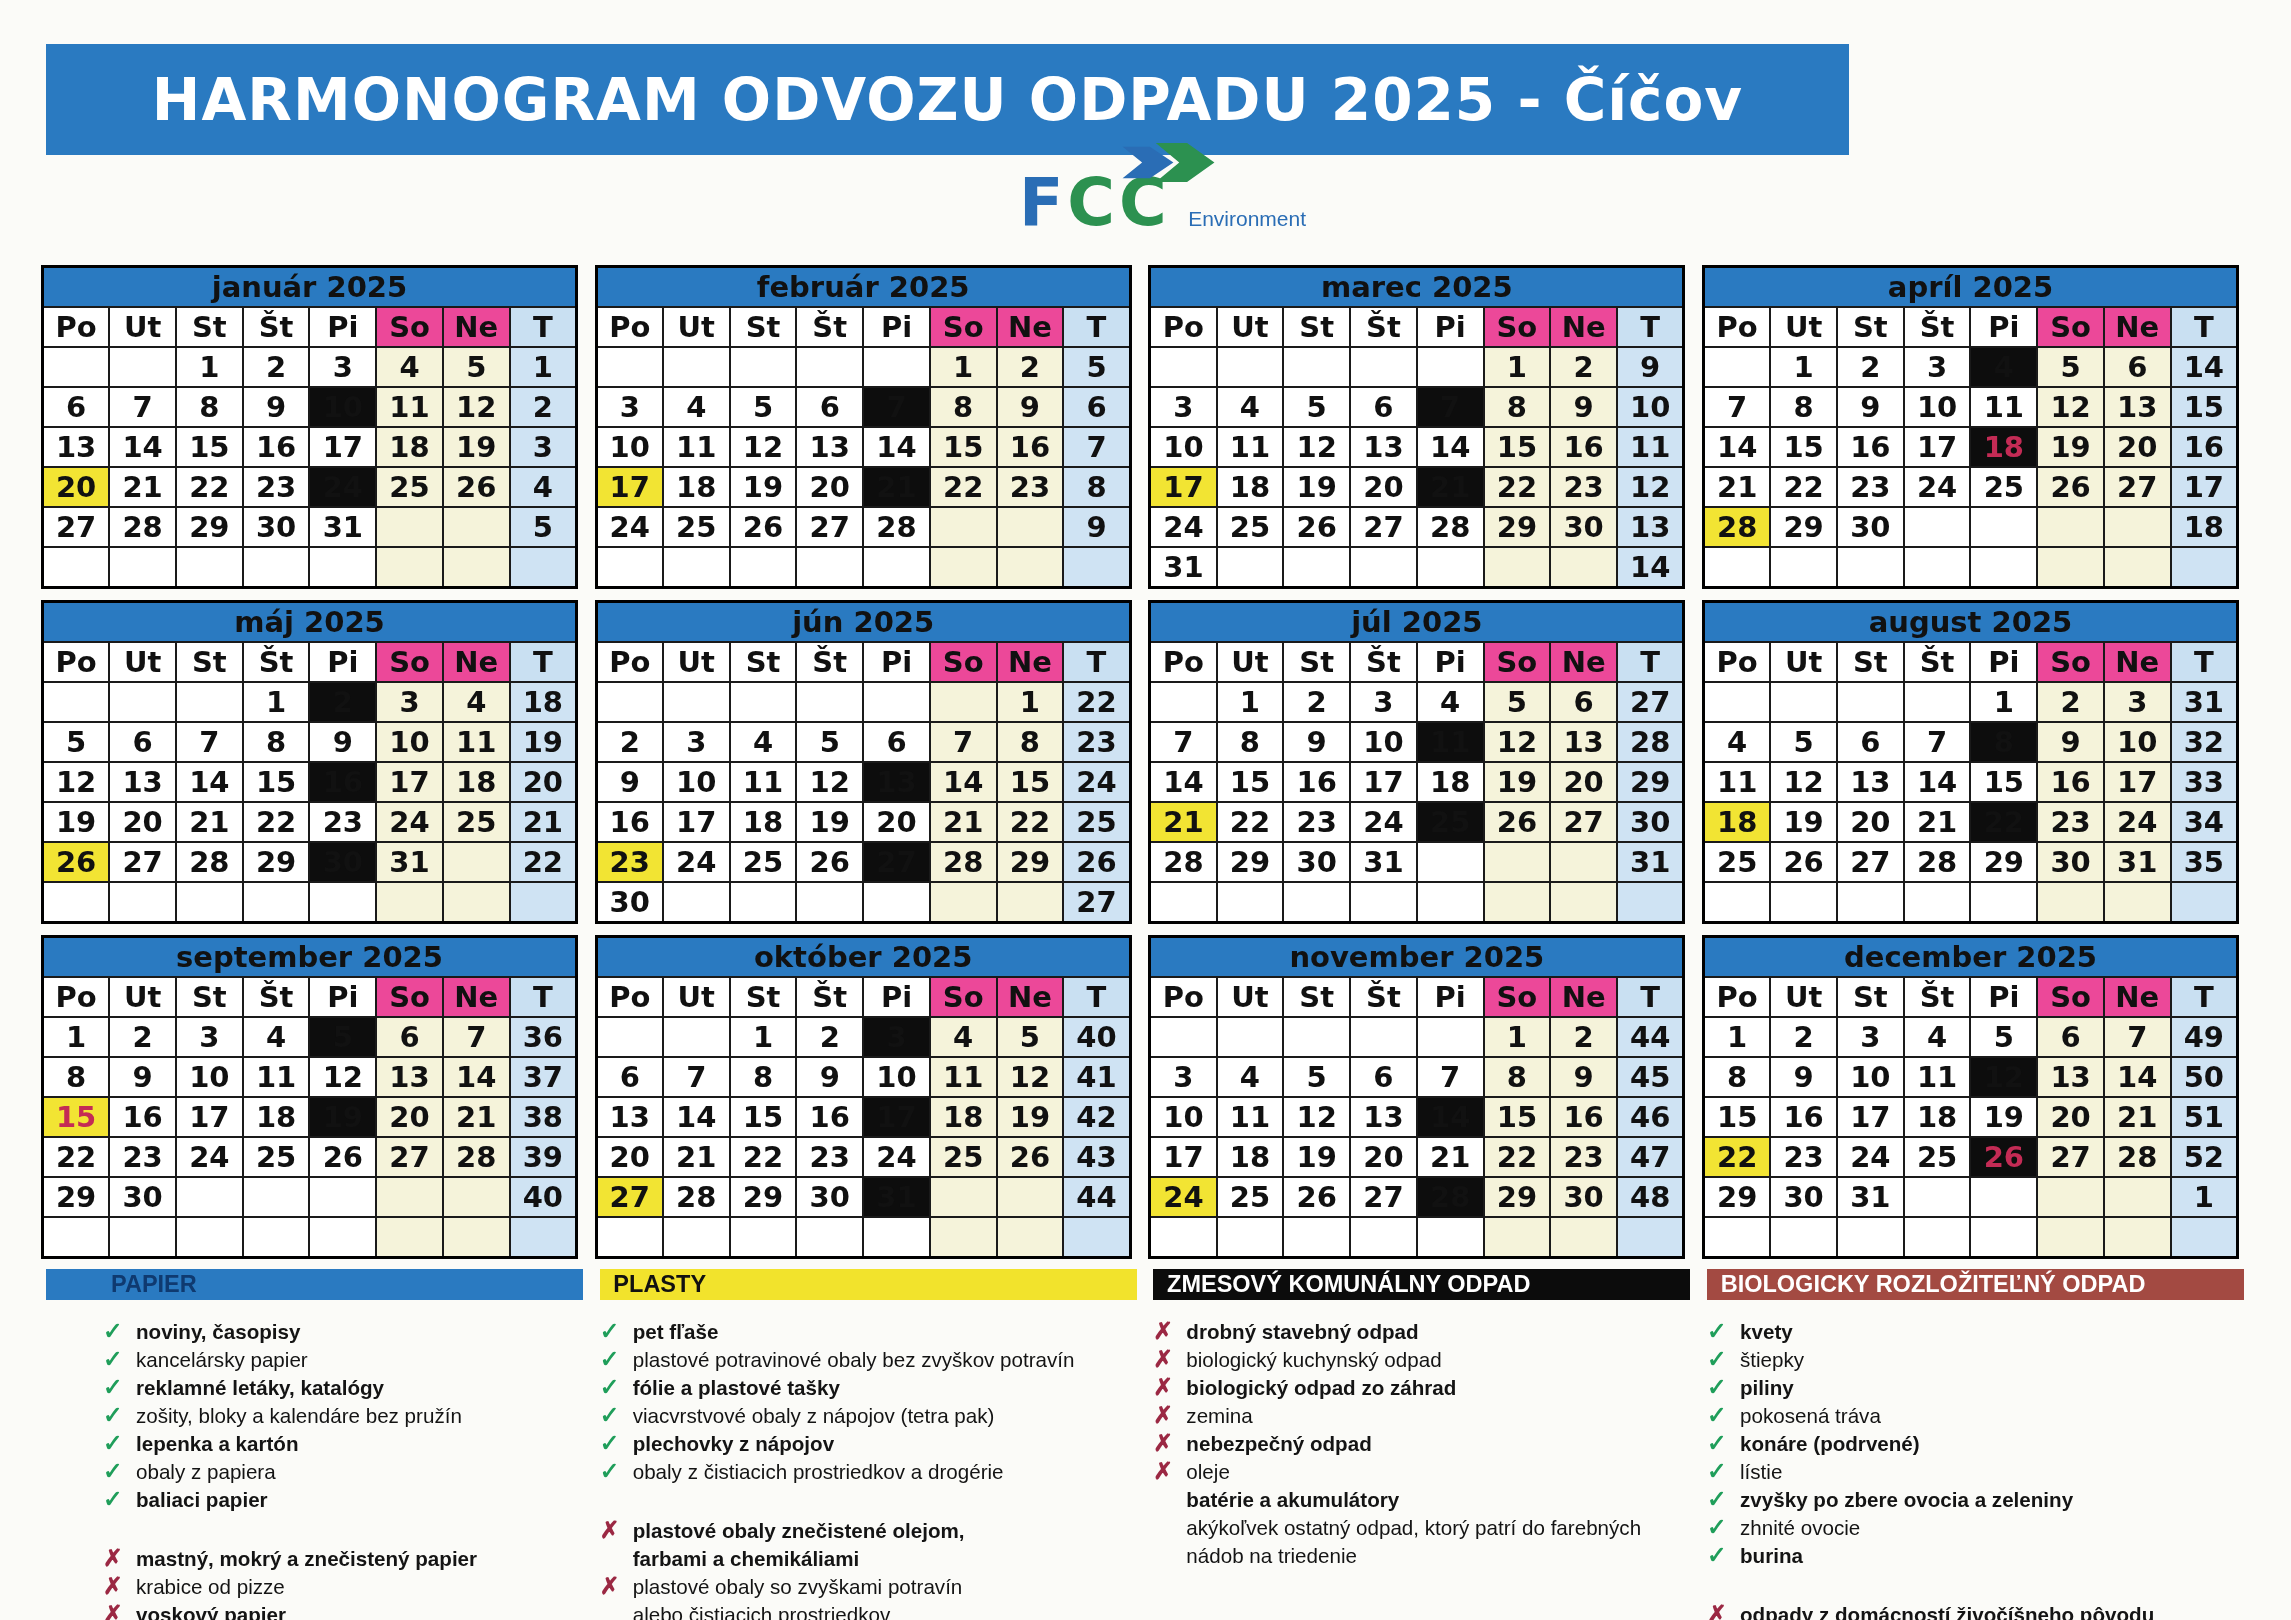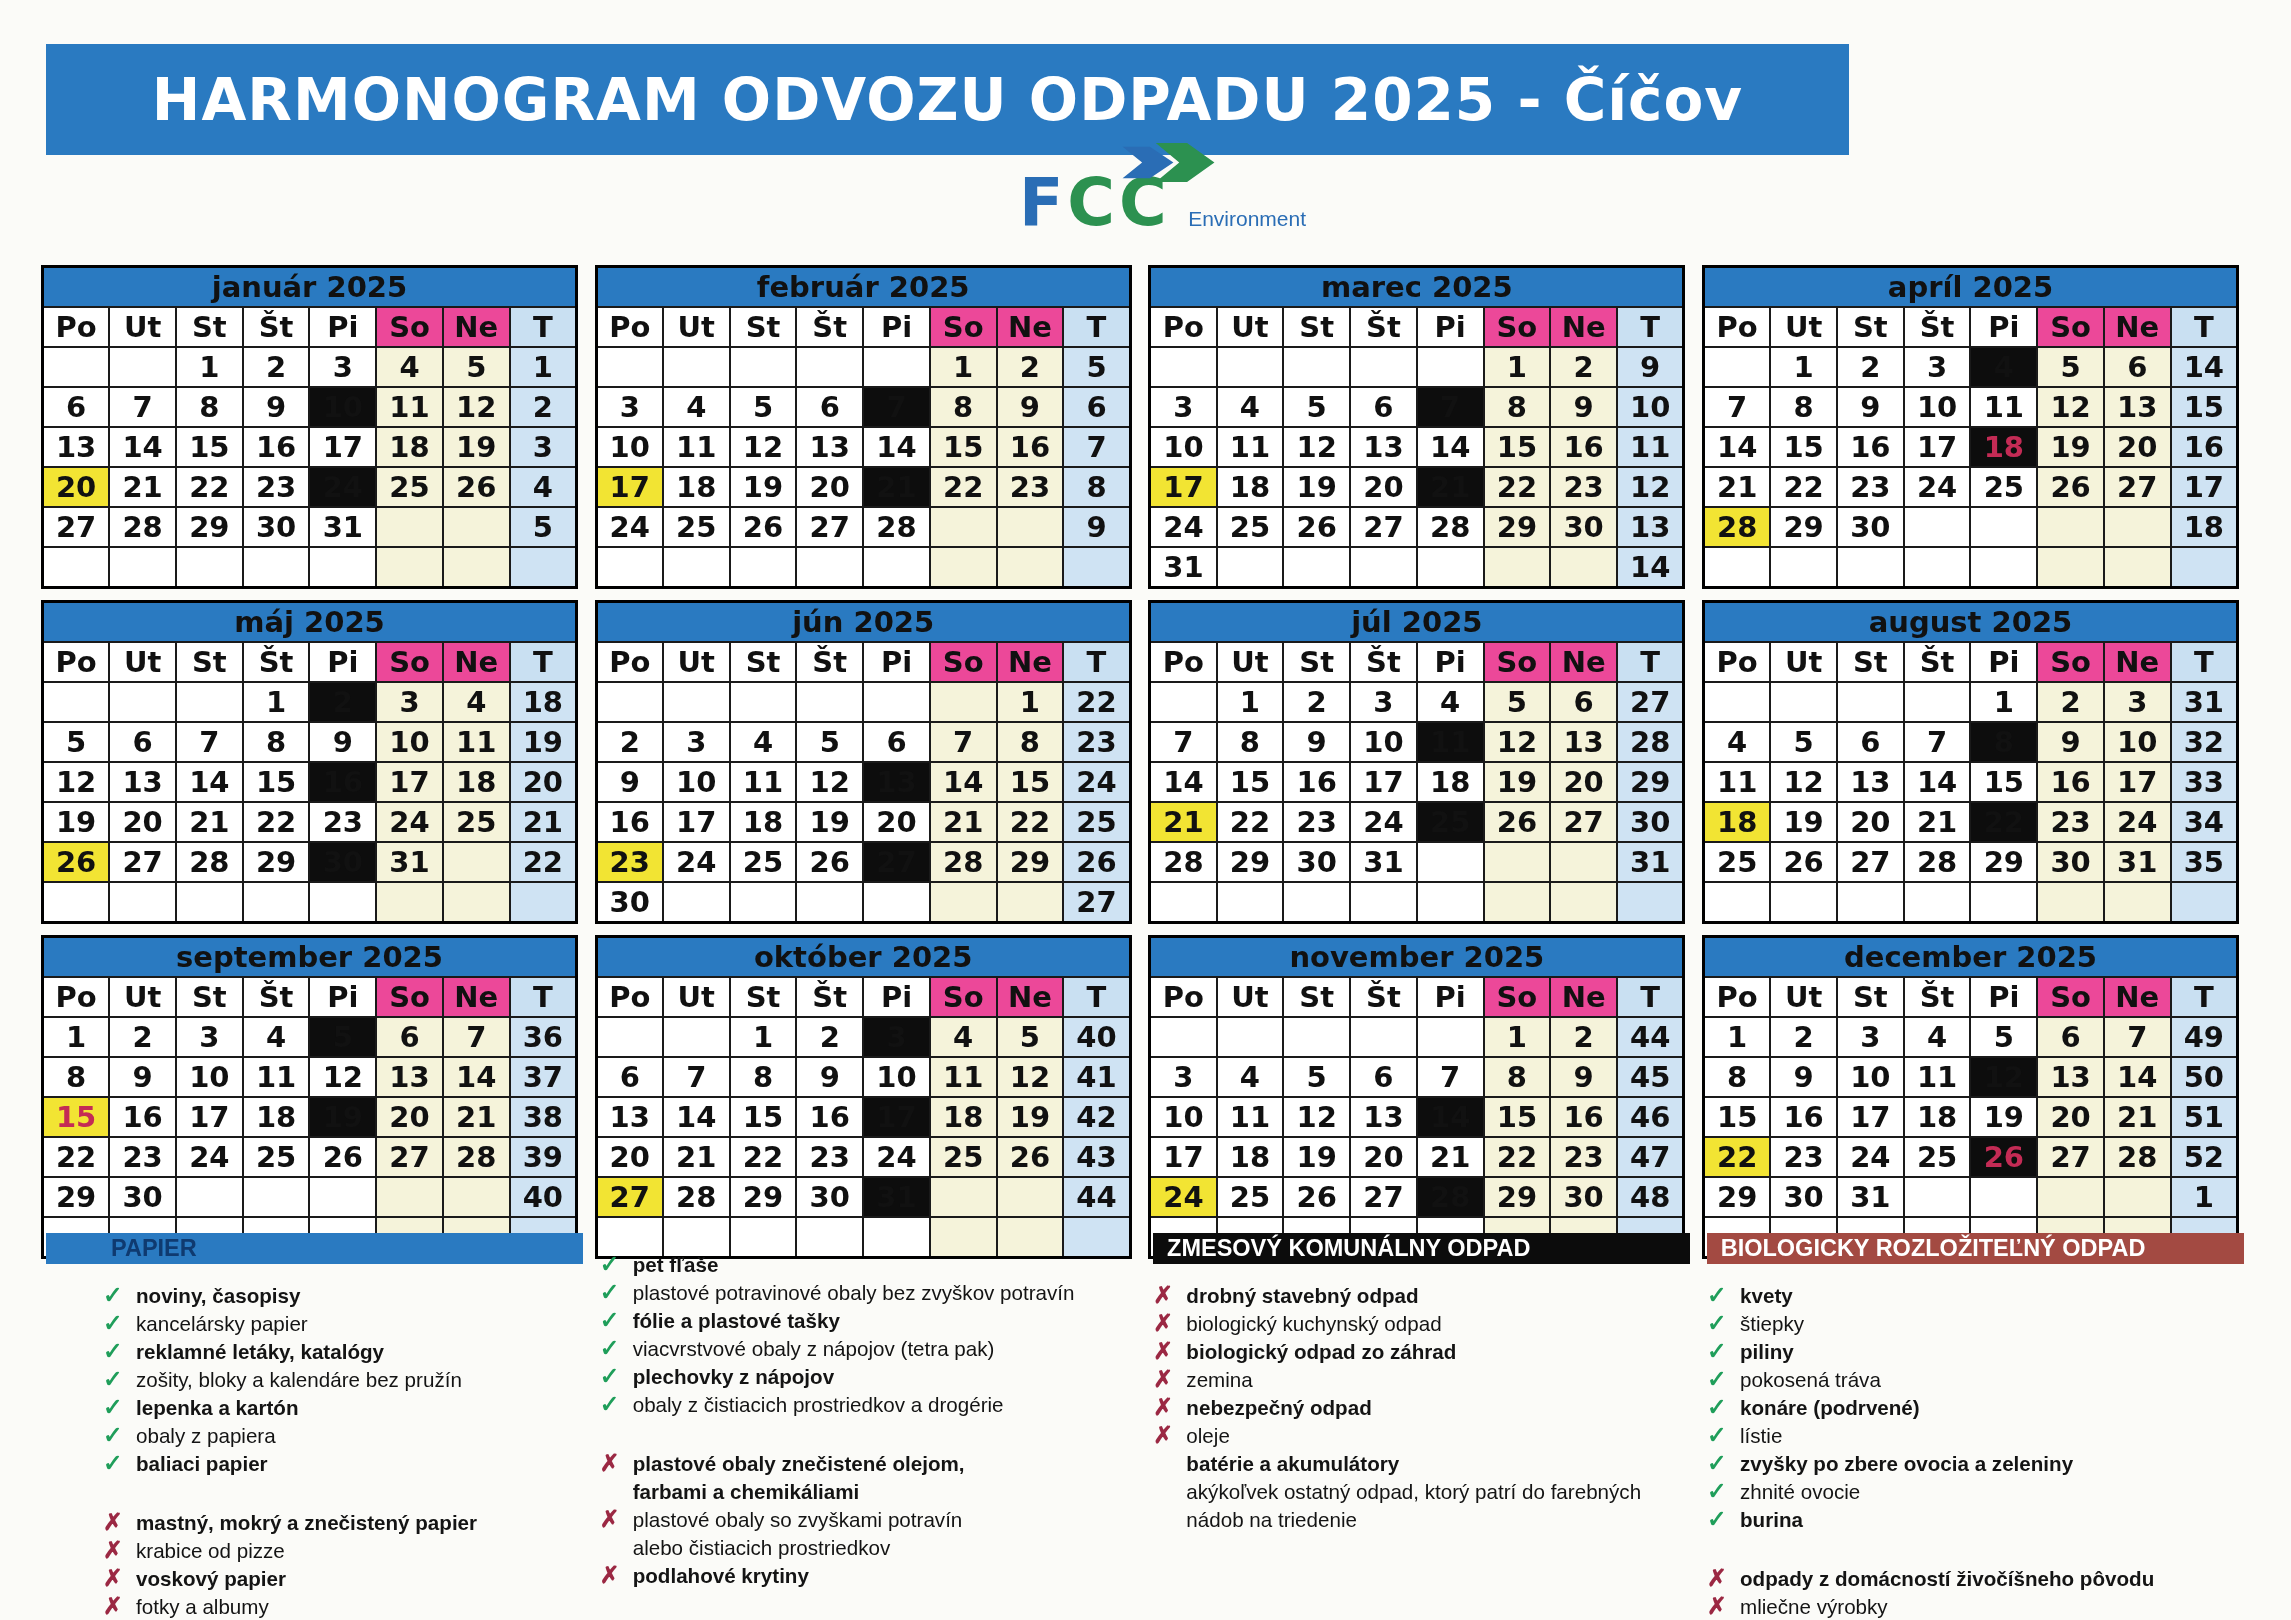--- a/index.html
+++ b/index.html
@@ -28,21 +28,21 @@
   td.tcol{background:#cfe3f3;color:#2077c6;}
   td.redtx{color:#c42b55;}
   td.black{background:#0d0d0d;color:#fff;}
   td.black.redtx{color:#c42b55;}
   td.yellow{background:#f2e433;color:#111;}
   td.yellow.redtx{color:#c42b55;}
   
   .legend-grid{position:absolute;left:46px;top:1233px;width:2198px;display:grid;
     grid-template-columns:repeat(4,1fr);gap:0 16.7px;align-items:start;
     font-family:"Liberation Sans",sans-serif;}
-  .legend-bar{height:31px;line-height:31px;font-size:23.5px;font-weight:bold;padding-left:13.7px;}
+  .legend-bar{height:31px;line-height:31px;font-size:23.5px;font-weight:bold;padding-left:13.7px;margin-top:36px;}
   .bar-paper{background:#2a7ac1;color:#0f3a70;padding-left:65px;}
   .bar-plastic{background:#f2e32c;color:#111;}
   .bar-mixed{background:#0c0c0c;color:#fff;}
   .bar-bio{background:#a34a42;color:#fff;}
   .legend-list{margin-top:17.6px;font-size:20.6px;line-height:28px;color:#141414;}
   .legend-list.indented{padding-left:57px;}
   .legend-group.gap{margin-top:31px;}
   .legend-item{display:flex;align-items:flex-start;}
   .marker{width:33px;flex:0 0 33px;font-weight:bold;font-size:23.5px;line-height:27.4px;}
   .marker.check{color:#1f9e5a;}
@@ -1040,20 +1040,21 @@
             <span class="item-text bold">voskový papier</span>
           </div>
           <div class="legend-item">
             <span class="marker x">✗</span>
             <span class="item-text">fotky a albumy</span>
           </div>
         </div>
       </div>
     </div>
     <div>
+      <div class="legend-bar bar-plastic">PLASTY</div>
       <div class="legend-list">
         <div class="legend-group">
           <div class="legend-item">
             <span class="marker check">✓</span>
             <span class="item-text bold">pet fľaše</span>
           </div>
           <div class="legend-item">
             <span class="marker check">✓</span>
             <span class="item-text">plastové potravinové obaly bez zvyškov potravín</span>
           </div>

